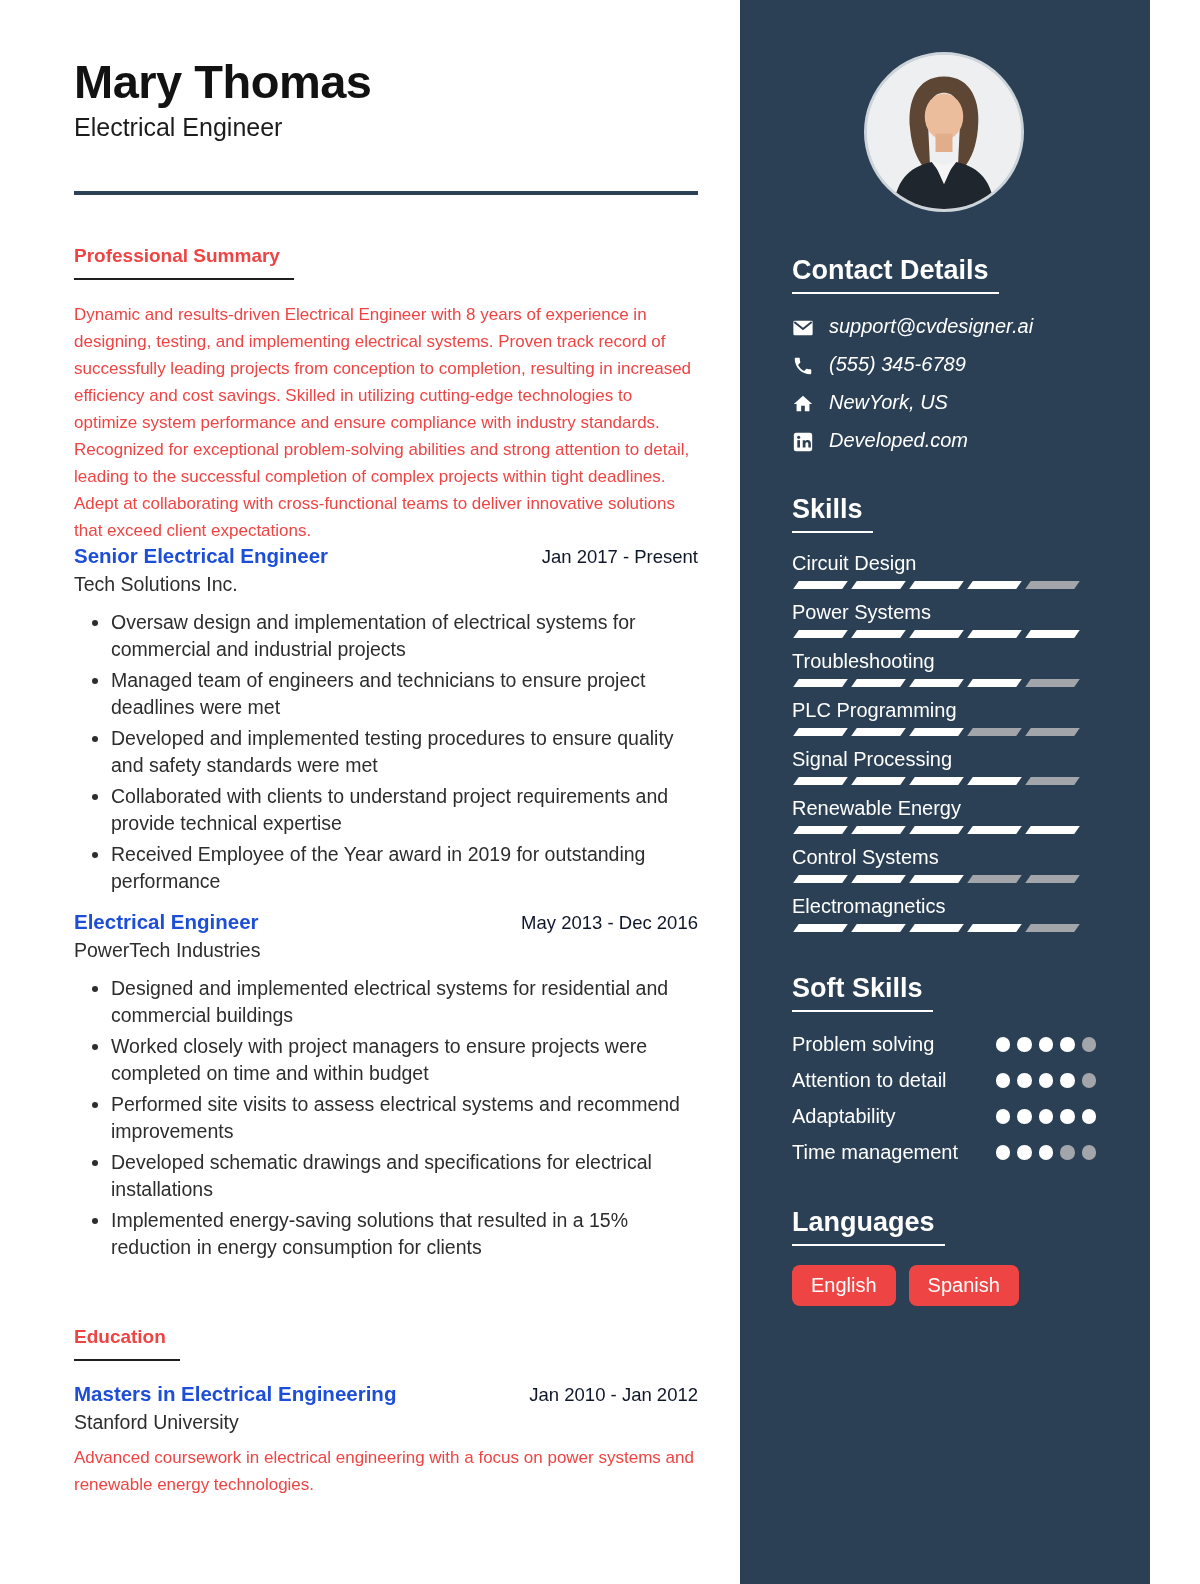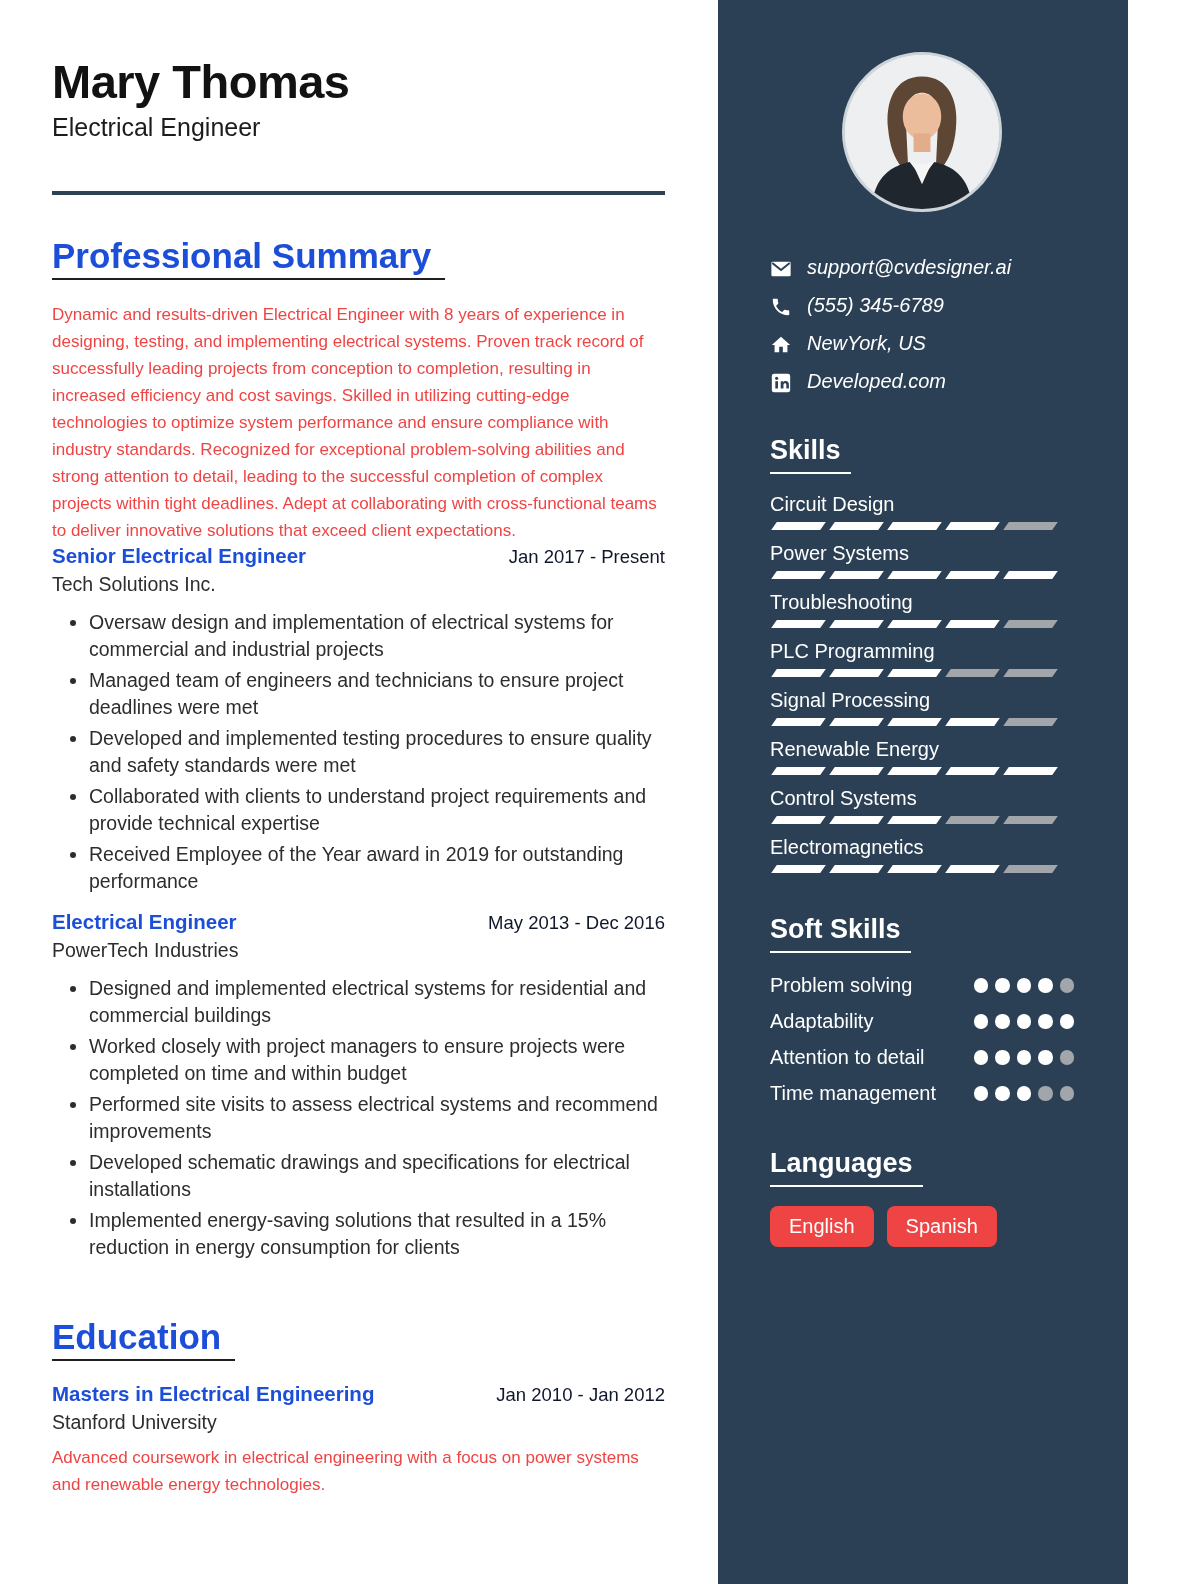--- a/index.html
+++ b/index.html
@@ -6,31 +6,31 @@
   html,body { margin:0; padding:0; }
   body {
     width:1200px; height:1584px; overflow:hidden;
     background:#ffffff;
     font-family:"Liberation Sans","DejaVu Sans",sans-serif;
     color:#2d2d2d;
   }
   .page { display:flex; width:1200px; height:1584px; }
 
   
-  .main { width:718px; padding:42px 53px 0 52px; }
+  .main { width:718px; padding:42px 42px 0 52px;margin-left:22px; }
   .name {
     margin:14px 0 4px; font-size:47px; line-height:52px;
     font-weight:bold; color:#121212; letter-spacing:-0.5px;
   }
   .subtitle { font-size:25px; line-height:31px; color:#1c1c1c; }
   .divider { height:4px; background:#2e4256; margin-top:48px; }
 
   h2.lhead {
     display:inline-block; margin:45px 0 21px; padding:0 14px 6px 0;
-    font-size:35px; line-height:32px; font-weight:bold; color:#1d4ed8;
+    font-size:19px; line-height:32px; font-weight:bold; color:#ef4444;
     border-bottom:2.5px solid #1f1f1f;
   }
   .summary-text, .edu-desc { font-size:17px; line-height:27px; color:#ef4444; margin:0; }
 
   .entry { margin-bottom:6px; }
   .entry-head { display:flex; justify-content:space-between; align-items:baseline; }
   .entry-title { font-size:20.5px; font-weight:bold; color:#1d4ed8; }
   .entry-dates { font-size:18.5px; color:#0f172a; white-space:nowrap; }
   .entry-sub { font-size:19.5px; color:#2d2d2d; margin-top:5px; }
   ul.bullets { margin:13px 0 16px; padding-left:37px; }
@@ -166,20 +166,21 @@
         <rect x="0" y="0" width="100" height="100" fill="#edeff1"></rect>
         <path d="M50 14 C32 14 26 31 28 48 C29 59 32 67 37 73 L41 73 L39.5 42 C39.5 30 43.5 24.5 50 24.5 C56.5 24.5 60.5 30 60.5 42 L59 73 L63 73 C68 67 71 59 72 48 C74 31 68 14 50 14 Z" fill="#5e4634"></path>
         <ellipse cx="50" cy="40" rx="12.5" ry="15" fill="#ecbd9d"></ellipse>
         <rect x="44.5" y="51" width="11" height="12" fill="#e2ad8b"></rect>
         <path d="M17 100 C19 78 31 72 42 69.5 L50 80 L58 69.5 C69 72 81 78 83 100 Z" fill="#20262e"></path>
         <path d="M43 68.5 L50 84 L57 68.5 C53.5 72 46.5 72 43 68.5 Z" fill="#f5f5f5"></path>
       </svg>
     </div>
 
     <section class="side-section">
+      <h2 class="shead">Contact Details</h2>
       <div>
 
           <div class="contact-row">
             <span class="cicon">
               <svg viewBox="0 0 24 24">
                 <rect x="1.5" y="4" width="21" height="16" rx="1.5" fill="#fff"></rect>
                 <path d="M2.5 5.5 L12 13 L21.5 5.5" fill="none" stroke="#2b4054" stroke-width="2.2"></path>
               </svg>
             </span>
             <span class="contact-value">support@cvdesigner.ai</span>
@@ -320,38 +321,38 @@
             <div class="dots">
               <span class="dot filled"></span>
               <span class="dot filled"></span>
               <span class="dot filled"></span>
               <span class="dot filled"></span>
               <span class="dot empty"></span>
             </div>
           </div>
 
           <div class="soft-row">
+            <div class="soft-name">Attention to detail</div>
+            <div class="dots">
+              <span class="dot filled"></span>
+              <span class="dot filled"></span>
+              <span class="dot filled"></span>
+              <span class="dot filled"></span>
+              <span class="dot empty"></span>
+            </div>
+          </div>
+
+          <div class="soft-row">
             <div class="soft-name">Adaptability</div>
             <div class="dots">
               <span class="dot filled"></span>
               <span class="dot filled"></span>
               <span class="dot filled"></span>
               <span class="dot filled"></span>
               <span class="dot filled"></span>
-            </div>
-          </div>
-
-          <div class="soft-row">
-            <div class="soft-name">Attention to detail</div>
-            <div class="dots">
-              <span class="dot filled"></span>
-              <span class="dot filled"></span>
-              <span class="dot filled"></span>
-              <span class="dot filled"></span>
-              <span class="dot empty"></span>
             </div>
           </div>
 
           <div class="soft-row">
             <div class="soft-name">Time management</div>
             <div class="dots">
               <span class="dot filled"></span>
               <span class="dot filled"></span>
               <span class="dot filled"></span>
               <span class="dot empty"></span>

